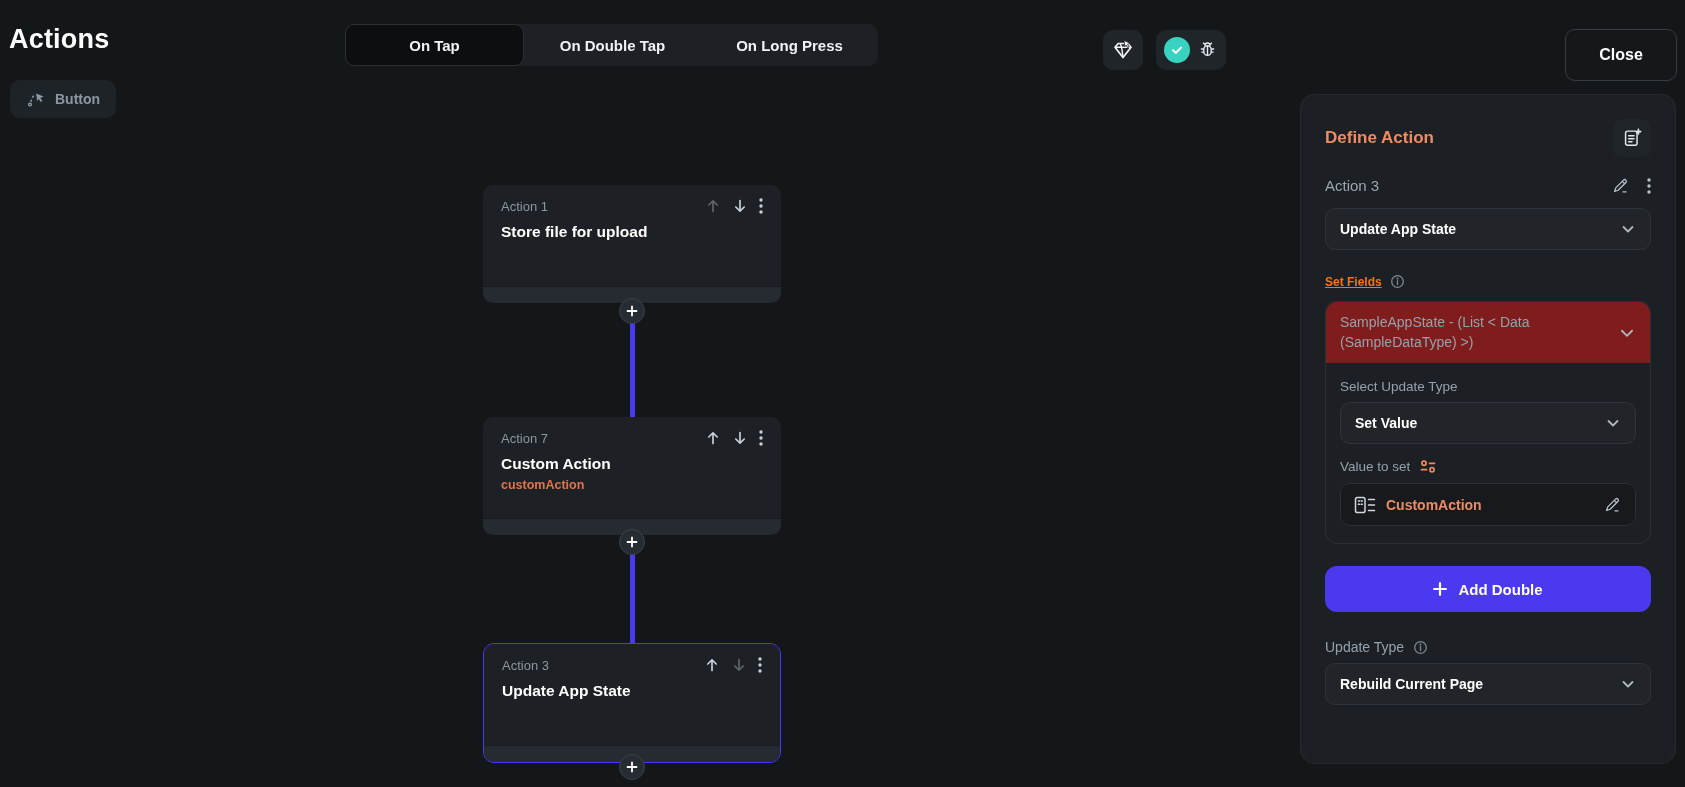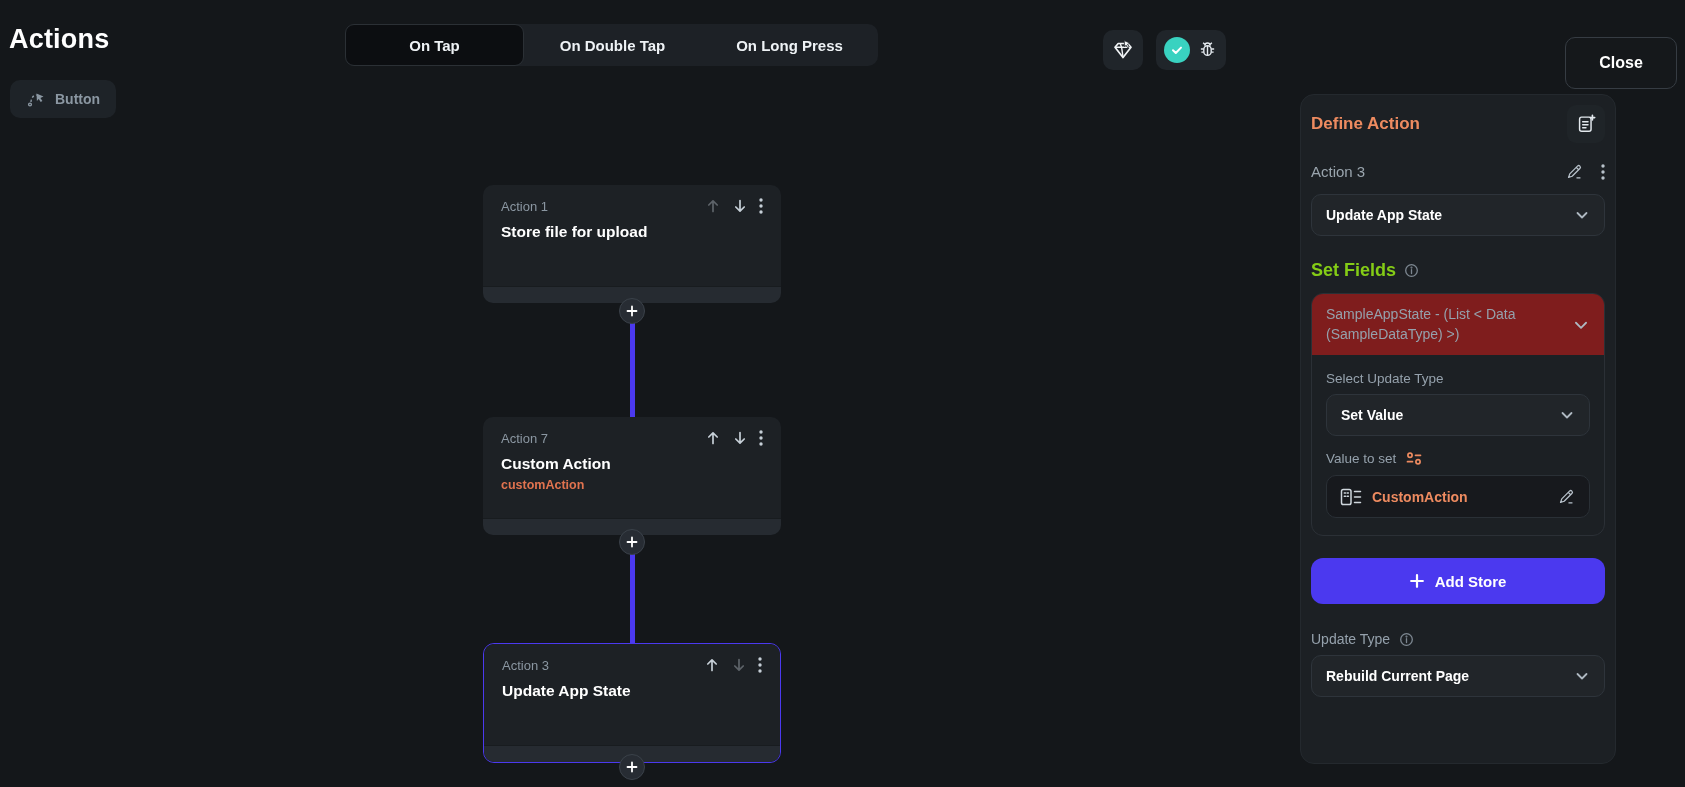--- a/index.html
+++ b/index.html
@@ -15,52 +15,52 @@
   
   .page-title { position:absolute; left:9px; top:24px; font-size:27px; font-weight:800; color:#ffffff; letter-spacing:.2px; }
   .trigger-chip { position:absolute; left:10px; top:80px; height:38px; padding:4px 16px; background:#1e2328; border-radius:10px; display:flex; align-items:center; gap:9px; color:#8b97a2; font-size:14px; font-weight:700; }
   .tabbar { position:absolute; left:345px; top:24px; width:533px; height:42px; background:#1d2126; border-radius:10px; display:flex; }
   .tab { flex:1; display:flex; align-items:center; justify-content:center; font-size:15px; font-weight:700; color:#eef2f5; cursor:default; }
   .tab.selected { background:#0c0e11; border:1px solid #2b3035; border-radius:9px; }
   .icon-btn { position:absolute; width:40px; height:40px; top:30px; background:#20252a; border-radius:10px; display:flex; align-items:center; justify-content:center; }
   .gem-btn { left:1103px; }
   .run-pill { position:absolute; left:1156px; top:30px; width:70px; height:40px; background:#20252a; border-radius:10px; display:flex; align-items:center; justify-content:center; gap:7px; }
   .check-circle { width:26px; height:26px; border-radius:50%; background:#39d2c0; display:flex; align-items:center; justify-content:center; }
-  .close-btn { position:absolute; left:1565px; top:29px; width:112px; height:52px; border:1px solid #363c43; background:#15181b; border-radius:10px; display:flex; align-items:center; justify-content:center; font-size:16px; font-weight:700; color:#fff;margin-top:8px; }
+  .close-btn { position:absolute; left:1565px; top:29px; width:112px; height:52px; border:1px solid #363c43; background:#15181b; border-radius:10px; display:flex; align-items:center; justify-content:center; font-size:16px; font-weight:700; color:#fff; }
 
   
   .connector { position:absolute; width:5px; background:#4b39ef; left:630px; z-index:1; }
   .plus-node { position:absolute; left:619px; width:26px; height:26px; border-radius:50%; background:#272c33; border:1px solid #3b424a; display:flex; align-items:center; justify-content:center; z-index:3; }
   .action-card { position:absolute; left:483px; width:298px; border-radius:10px; z-index:2; }
   .action-card.selected { border:1.5px solid #4b39ef; border-radius:11px; overflow:hidden; }
   .card-main { height:101px; background:#1d2125; border-radius:10px 10px 0 0; padding:13px 18px 0; }
   .card-footer { height:17px; background:#262b31; border-radius:0 0 10px 10px; border-top:1px solid rgba(0,0,0,.35); }
   .action-card.selected .card-main { border-radius:9px 9px 0 0; }
   .action-card.selected .card-footer { border-radius:0 0 9px 9px; }
   .card-top { display:flex; align-items:center; }
   .card-label { font-size:13px; color:#8b97a2; font-weight:400; }
   .card-icons { margin-left:auto; display:flex; align-items:center; gap:11px; }
   .card-title { margin-top:9px; font-size:15.5px; font-weight:700; color:#fff; }
   .card-subtitle { margin-top:5px; font-size:12.5px; font-weight:700; color:#e1734f; }
   .dim svg { opacity:.38; }
 
   
-  .panel { position:absolute; left:1300px; top:94px; width:316px; height:670px; background:#1c2024; border:1px solid #24292e; border-radius:14px; padding:10px; }
+  .panel { position:absolute; left:1300px; top:94px; width:376px; height:670px; background:#1c2024; border:1px solid #24292e; border-radius:14px; padding:24px; }
   .panel-head { display:flex; align-items:flex-start; justify-content:space-between; }
   .panel-title { font-size:17px; font-weight:800; color:#ee8b60; padding-top:9px; }
   .doc-btn { width:38px; height:38px; border-radius:9px; background:#1f2428; display:flex; align-items:center; justify-content:center; }
   .action-row { margin-top:19px; display:flex; align-items:center; }
   .action-name { font-size:15px; color:#9aa5ae; }
   .action-row .icons { margin-left:auto; display:flex; align-items:center; gap:17px; }
   .select { display:flex; align-items:center; height:42px; background:#212529; border:1px solid #2e343b; border-radius:10px; padding:0 14px; }
   .select .val { font-size:14px; font-weight:700; color:#fff; }
   .select .chev { margin-left:auto; }
   .dd-main { margin-top:13px; }
   .sec-label-row { display:flex; align-items:center; gap:8px; margin-top:24px; }
-  .sec-label { font-size:18px; font-weight:700; color:#84cc16; }
+  .sec-label { font-size:12px; font-weight:700; color:#f97316;text-decoration:underline; }
   .sf-container { margin-top:12px; border:1px solid #2b3036; border-radius:12px; overflow:hidden; }
   .sf-head { background:#7f1d1d; padding:11px 14px; display:flex; align-items:center; gap:4px; }
   .sf-head .txt { font-size:14px; color:#95a1ac; line-height:1.4; flex:1; }
   .sf-body { padding:16px 14px 17px; }
   .field-label { font-size:13.5px; color:#95a1ac; }
   .field-label-row { display:flex; align-items:center; gap:9px; }
   .mt8 { margin-top:8px; } .mt14 { margin-top:15px; }
   .value-field { margin-top:9px; height:43px; background:#17191d; border:1px solid #2a3036; border-radius:10px; display:flex; align-items:center; padding:0 13px; gap:10px; }
   .value-field .val { font-size:14px; font-weight:700; color:#ee8b60; flex:1; }
   .add-field-btn { margin-top:22px; height:46px; border-radius:12px; background:#4b39ef; display:flex; align-items:center; justify-content:center; gap:11px; font-size:15px; font-weight:700; color:#fff; }
@@ -329,21 +329,21 @@
       </div>
     </div>
   </div>
 
   <div class="add-field-btn">
     <span>
       <svg width="14" height="14" viewBox="0 0 12 12" stroke="#fff" stroke-width="1.9" stroke-linecap="round">
           <path d="M6 1 V11 M1 6 H11"></path>
         </svg>
     </span>
-    <span>Add Store</span>
+    <span>Add Double</span>
   </div>
 
   <div class="field-label-row update-type-row">
     <span class="field-label" style="font-size:14px;">Update Type</span>
     <span>
       <svg width="15" height="15" viewBox="0 0 16 16" fill="none" stroke="#7d8791" stroke-width="1.4">
           <circle cx="8" cy="8" r="6.2"></circle>
           <path d="M8 7.2 V11.3" stroke-linecap="round"></path>
           <circle cx="8" cy="4.9" r="0.4" fill="#7d8791"></circle>
         </svg>

